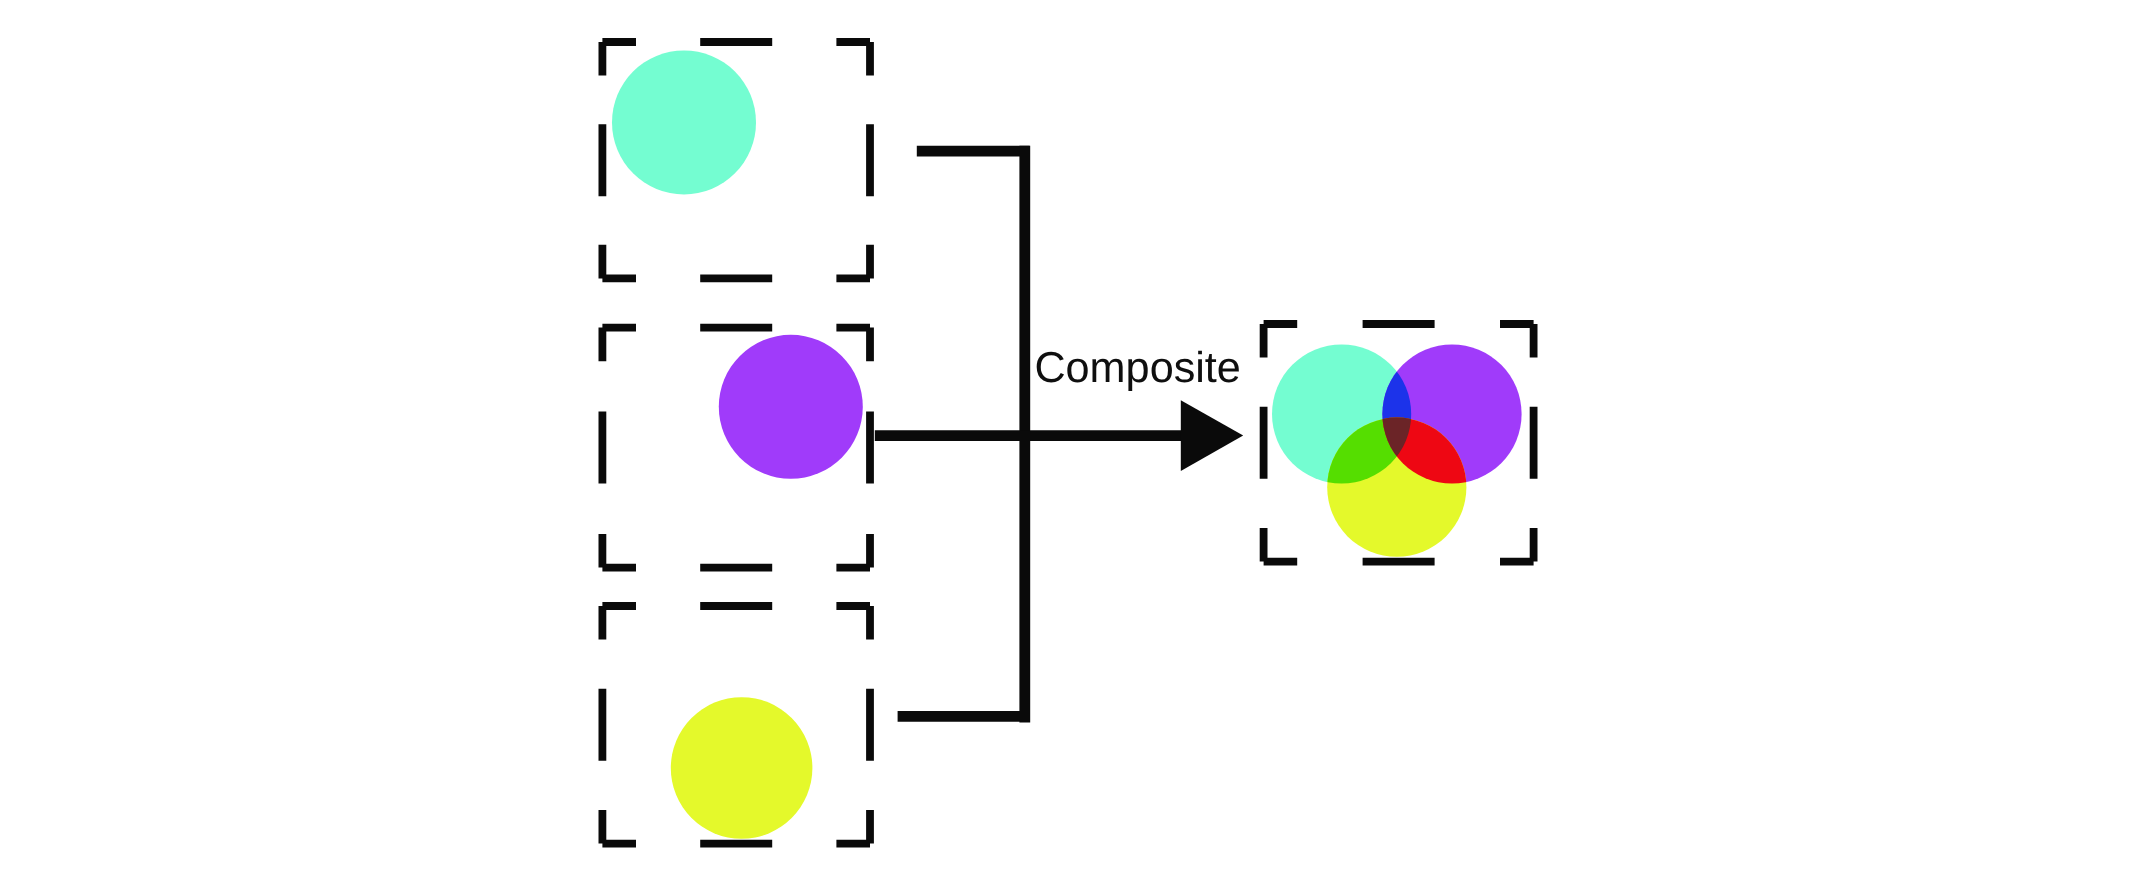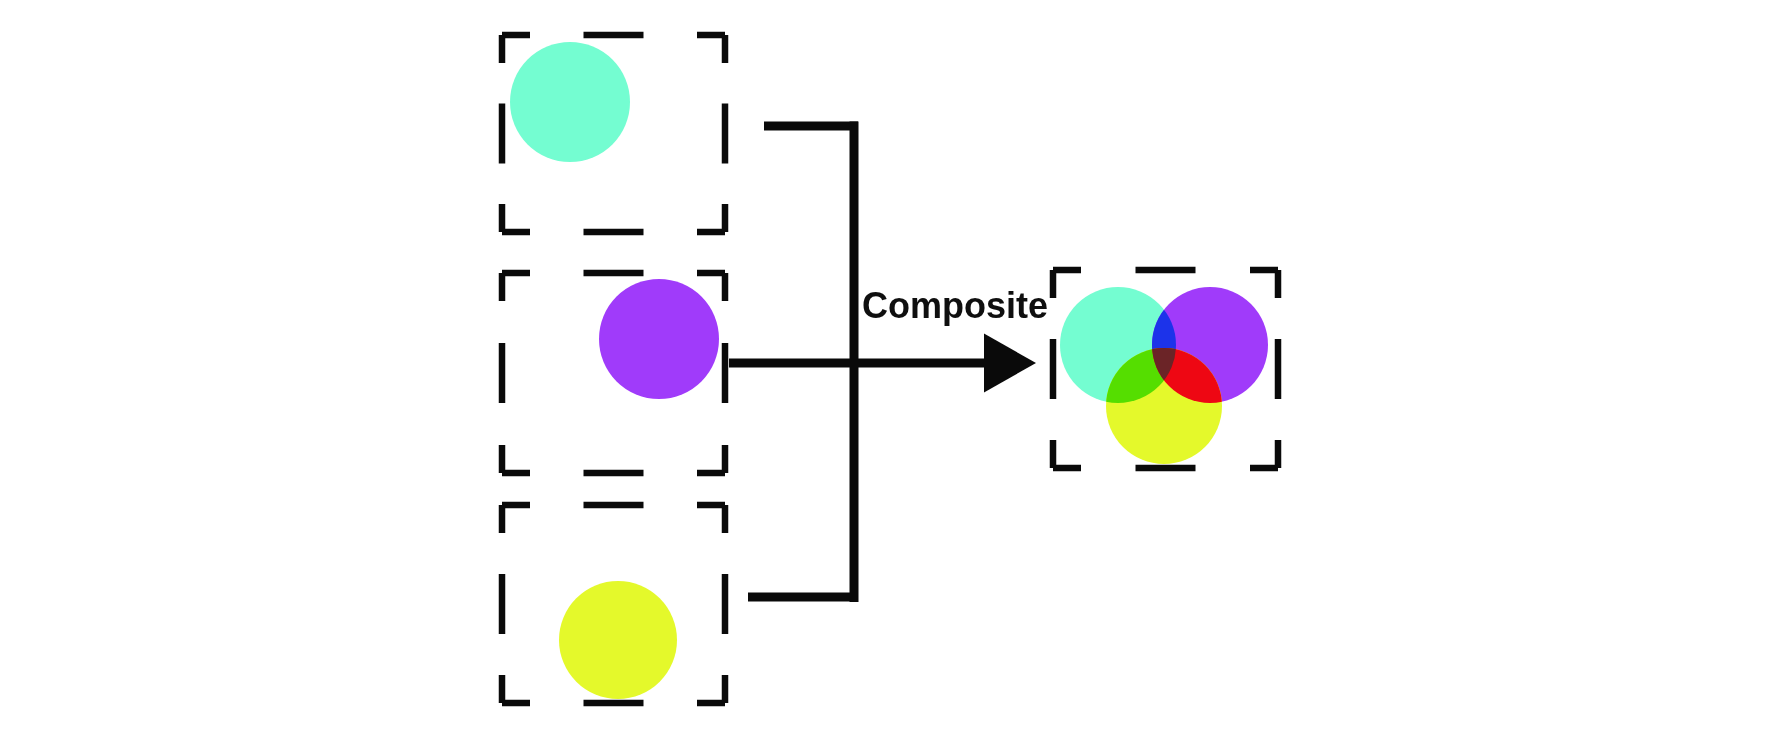--- a/index.html
+++ b/index.html
@@ -6,21 +6,20 @@
     margin: 0;
     padding: 0;
     background: #ffffff;
   }
   .canvas {
     position: relative;
     width: 1775px;
     height: 742px;
     background: #ffffff;
     overflow: hidden;
-    font-weight: bold;
   }
   .canvas svg {
     display: block;
     width: 100%;
     height: 100%;
   }
   .composite-label {
     font-family: "Liberation Sans", sans-serif;
     font-size: 36px;
     fill: #0f0f0f;

